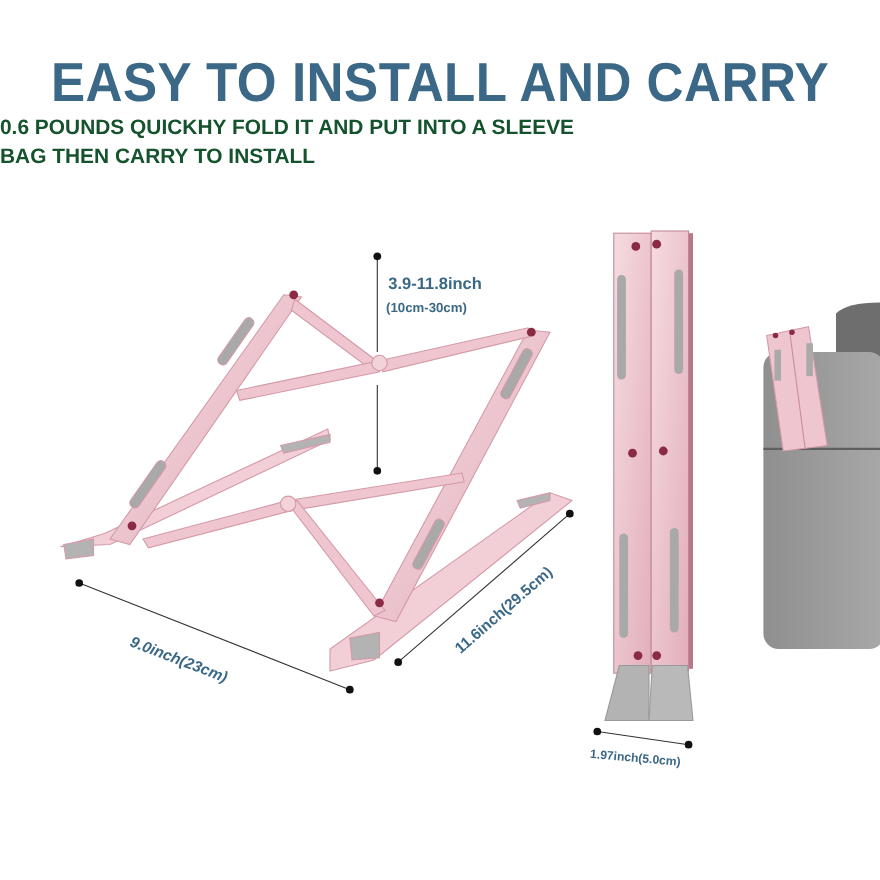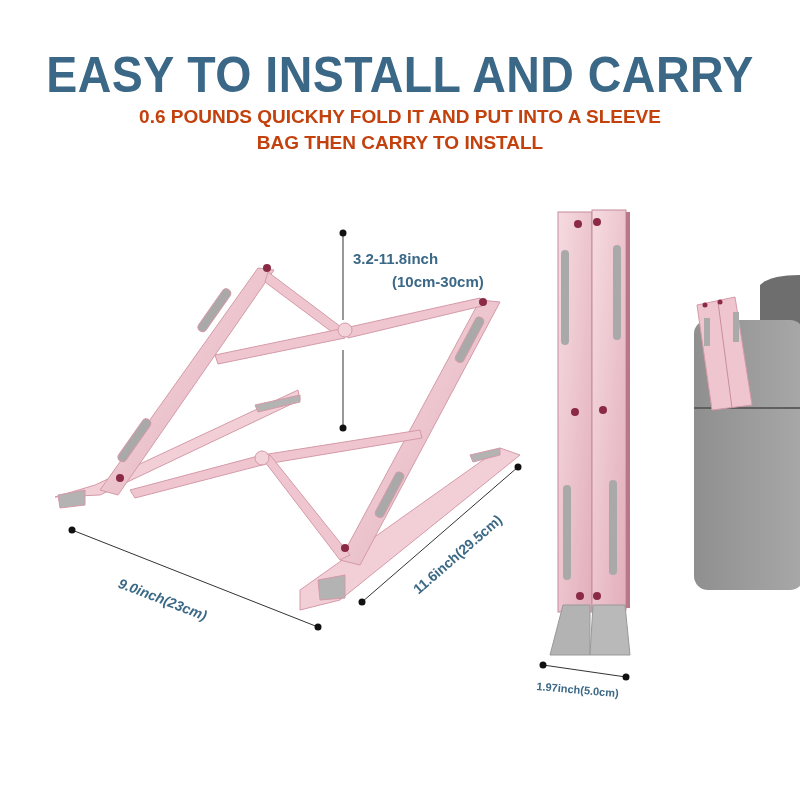--- a/index.html
+++ b/index.html
@@ -1,22 +1,22 @@
 <!DOCTYPE html>
 <html><head>
 <meta charset="utf-8">
 <style>
   html, body { margin:0; padding:0; }
   body { width:800px; height:800px; background:#ffffff; position:relative; overflow:hidden;
          font-family:"Liberation Sans", sans-serif; }
   .title { position:absolute; left:0; top:46px; width:800px; text-align:center;
            font-family:"Liberation Sans", sans-serif; font-weight:700; font-size:50px;
            letter-spacing:0.5px; color:#3a6886; transform:scaleX(0.93); transform-origin:center; }
-  .sub { position:absolute; left:0; width:800px; text-align:center; font-weight:700;
-         font-size:19px; color:#c2410c; }
+  .sub { position:absolute; left:0; width:800px; font-weight:700;
+         font-size:19px; color:#14532d; }
   .sub1 { top:106px; } .sub2 { top:132px; }
   .dim { position:absolute; font-weight:700; color:#3a6886; white-space:nowrap; }
   svg.art { position:absolute; left:0; top:0; }
 </style>
 </head>
 <body>
 
 <div class="title">EASY TO INSTALL AND CARRY</div>
 <div class="sub sub1">0.6 POUNDS QUICKHY FOLD IT AND PUT INTO A SLEEVE</div>
 <div class="sub sub2">BAG THEN CARRY TO INSTALL</div>
@@ -102,17 +102,17 @@
       <circle cx="318" cy="627" r="3.5" stroke="none"></circle>
     <line x1="362" y1="602" x2="518" y2="467"></line>
     <circle cx="362" cy="602" r="3.5" stroke="none"></circle>
       <circle cx="518" cy="467" r="3.5" stroke="none"></circle>
     <line x1="543" y1="665" x2="626" y2="677"></line>
     <circle cx="543" cy="665" r="3.5" stroke="none"></circle>
       <circle cx="626" cy="677" r="3.5" stroke="none"></circle>
   </g>
 </svg>
 
-<div class="dim" style="left:353px;top:250px;font-size:15px;">3.2-11.8inch</div>
-<div class="dim" style="left:351px;top:273px;font-size:15px;margin-left:41px;">(10cm-30cm)</div>
+<div class="dim" style="left:353px;top:250px;font-size:15px;">3.9-11.8inch</div>
+<div class="dim" style="left:351px;top:273px;font-size:12px;">(10cm-30cm)</div>
 <div class="dim" style="left:122px;top:575px;font-size:14px;font-style:italic;transform:rotate(21deg);transform-origin:left top;">9.0inch(23cm)</div>
 <div class="dim" style="left:410px;top:585px;font-size:14px;transform:rotate(-41deg);transform-origin:left top;">11.6inch(29.5cm)</div>
 <div class="dim" style="left:537px;top:680px;font-size:11px;transform:rotate(5deg);transform-origin:left top;">1.97inch(5.0cm)</div>
 
 </body></html>

